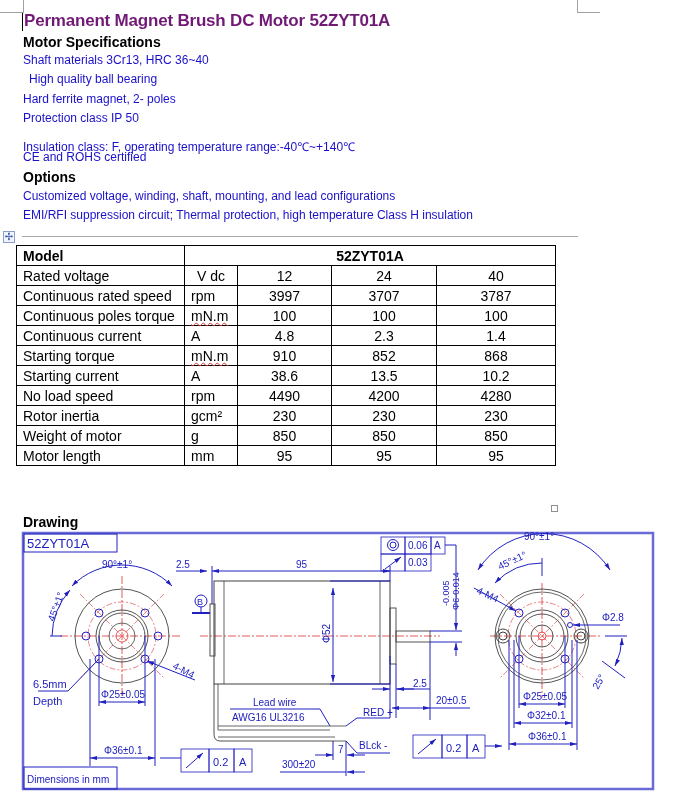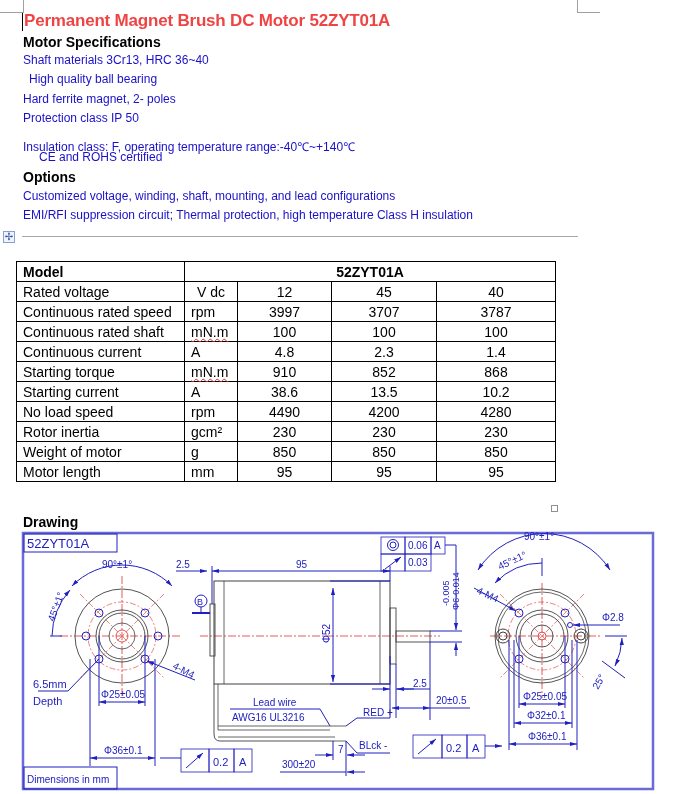--- a/index.html
+++ b/index.html
@@ -1,28 +1,28 @@
 <!DOCTYPE html>
 <html><head>
 <meta charset="utf-8">
 <style>
   html, body { margin:0; padding:0; background:#ffffff; }
   body { width:674px; height:794px; position:relative; overflow:hidden;
          font-family:"Liberation Sans", sans-serif; }
   .corner-mark { position:absolute; width:23px; height:12px;
                  border-right:1px solid #a0a0a0; border-bottom:1px solid #a0a0a0; }
   .cursor { position:absolute; left:22px; top:13px; width:1px; height:18px; background:#000; }
-  .title { position:absolute; left:24px; top:11px; font-size:17px; font-weight:bold; color:#ef4444; letter-spacing:-0.2px; }
+  .title { position:absolute; left:24px; top:11px; font-size:17px; font-weight:bold; color:#701a75; letter-spacing:-0.2px; }
   .section-h { position:absolute; left:23px; font-size:14px; font-weight:bold; color:#000; }
   .line { position:absolute; left:23px; font-size:12px; color:#1a10c8; white-space:nowrap; }
   .hr { position:absolute; left:22px; top:236px; width:556px; height:1px; background:#a8a8a8; }
   .anchor { position:absolute; left:3px; top:231px; width:10px; height:10px;
             border:1px solid #8aa0c8; color:#3050a0; font-size:10px; line-height:10px;
             text-align:center; background:#eef3ff; }
-  table.spec { position:absolute; left:16px; top:261px; border-collapse:collapse;
+  table.spec { position:absolute; left:16px; top:245px; border-collapse:collapse;
                font-size:14px; color:#000; }
   table.spec td { border:1px solid #000; height:19px; padding:0 6px; white-space:nowrap; }
   table.spec td.num { text-align:center; }
   table.spec td.unit { }
   .squig { text-decoration:underline wavy #d03030; text-decoration-thickness:1px; }
   .resize-handle { position:absolute; left:551px; top:505px; width:5px; height:5px; border:1px solid #909090; background:#fff; }
   .drawing { position:absolute; left:0; top:528px; }
 </style>
 </head>
 <body>
@@ -31,21 +31,21 @@
 <div class="corner-mark" style="left:577px;top:0;border-right:none;border-left:1px solid #a0a0a0;width:22px;"></div>
 <div class="cursor"></div>
 
 <div class="title">Permanent Magnet Brush DC Motor 52ZYT01A</div>
 <div class="section-h" style="top:34px;">Motor Specifications</div>
 <div class="line" style="top:53px;">Shaft materials  3Cr13, HRC 36~40</div>
 <div class="line" style="top:72px;margin-left:6px;">High quality ball  bearing</div>
 <div class="line" style="top:92px;">Hard ferrite magnet, 2- poles</div>
 <div class="line" style="top:111px;">Protection class IP 50</div>
 <div class="line" style="top:138px;">Insulation class:  F, operating temperature range:-40℃~+140℃</div>
-<div class="line" style="top:150px;margin-left:16px;">CE and  ROHS certified</div>
+<div class="line" style="top:150px;">CE and  ROHS certified</div>
 <div class="section-h" style="top:169px;">Options</div>
 <div class="line" style="top:189px;">Customized voltage, winding, shaft, mounting, and lead configurations</div>
 <div class="line" style="top:208px;">EMI/RFI suppression circuit; Thermal protection, high temperature Class  H insulation</div>
 
 <div class="hr"></div>
 <div class="anchor">✢</div>
 
 <table class="spec">
   <colgroup>
     <col style="width:168px">
@@ -56,32 +56,32 @@
   </colgroup>
   <tbody>
       <tr>
     <td style="font-weight:bold;">Model</td>
     <td colspan="4" class="num" style="font-weight:bold;">52ZYT01A</td>
   </tr>
   <tr>
     <td>Rated voltage</td>
     <td class="num">V dc</td>
     <td class="num">12</td>
-    <td class="num">45</td>
+    <td class="num">24</td>
     <td class="num">40</td>
   </tr>
   <tr>
     <td>Continuous rated speed</td>
     <td class="unit">rpm</td>
     <td class="num">3997</td>
     <td class="num">3707</td>
     <td class="num">3787</td>
   </tr>
   <tr>
-    <td>Continuous rated shaft</td>
+    <td>Continuous poles torque</td>
     <td class="unit"><span class="squig">mN.m</span></td>
     <td class="num">100</td>
     <td class="num">100</td>
     <td class="num">100</td>
   </tr>
   <tr>
     <td>Continuous current</td>
     <td class="unit">A</td>
     <td class="num">4.8</td>
     <td class="num">2.3</td>

